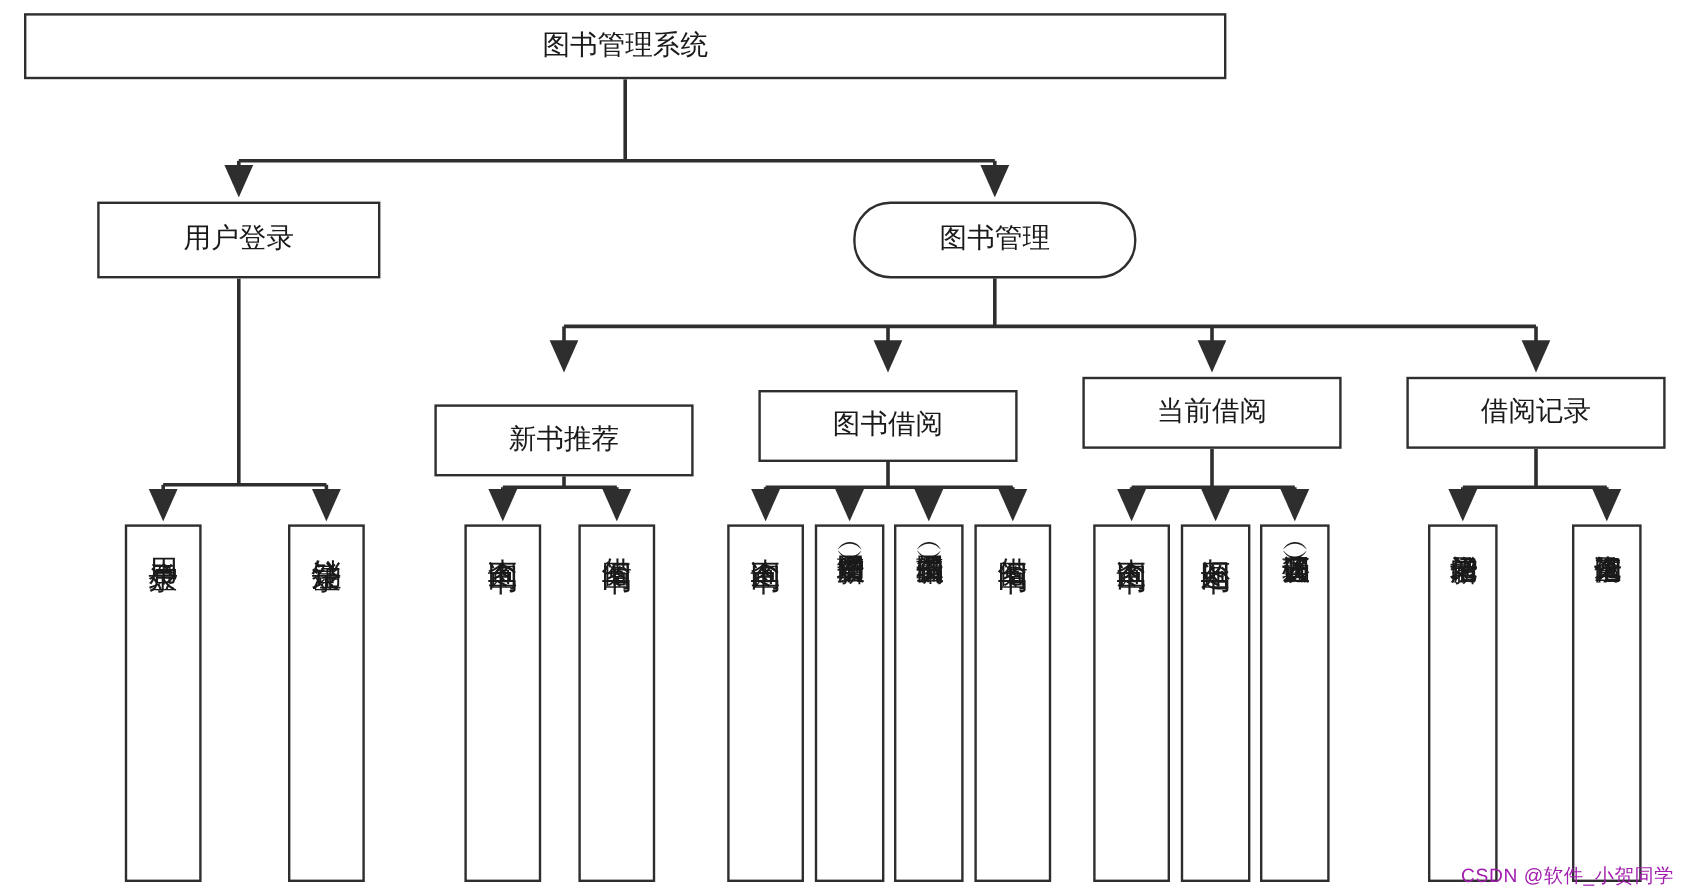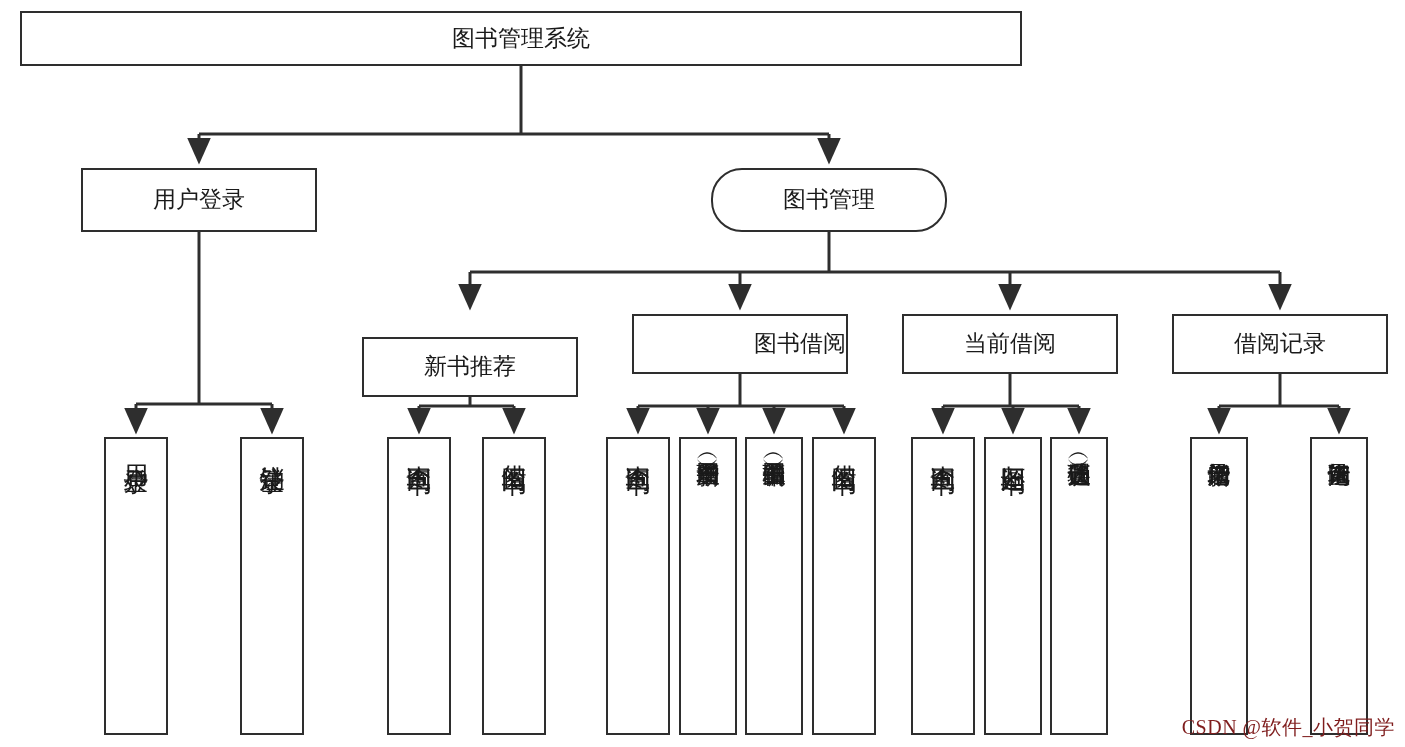--- a/index.html
+++ b/index.html
@@ -62,26 +62,26 @@
     white-space: nowrap;
   }
   .node.leaf.small .lbl {
     font-size: 23px;
     letter-spacing: 0px;
   }
   #watermark {
     position: absolute;
     right: 10px;
     bottom: 6px;
-    font-size: 20px;
-    color: #7f1d1d;
+    font-size: 16px;
+    color: #a21caf;
     letter-spacing: 0.5px;
     z-index: 5;
     white-space: nowrap;
-    font-family: Liberation Serif, serif;
+    font-family: Liberation Sans, sans-serif;
   }
 </style>
 </head>
 <body>
 
 <div id="stage">
 
   <svg id="edges" viewBox="0 0 1405 747" xmlns="http://www.w3.org/2000/svg">
     <defs>
       <marker id="arrow" markerWidth="9" markerHeight="9" refX="7.5" refY="4" orient="auto" markerUnits="strokeWidth">
@@ -139,21 +139,21 @@
   <div class="node horiz" style="left:81px; top:168px; width:236px; height:64px;">
     <span class="lbl">用户登录</span>
   </div>
   <div class="node horiz" style="left:711px; top:168px; width:236px; height:64px;border-radius:31px;">
     <span class="lbl">图书管理</span>
   </div>
 
   <div class="node horiz" style="left:362px; top:314px; width:216px; height:60px;margin-top:23px;">
     <span class="lbl">新书推荐</span>
   </div>
-  <div class="node horiz" style="left:632px; top:314px; width:216px; height:60px;justify-content:flex-end;">
+  <div class="node horiz" style="left:632px; top:325px; width:216px; height:60px;">
     <span class="lbl">图书借阅</span>
   </div>
   <div class="node horiz" style="left:1172px; top:314px; width:216px; height:60px;">
     <span class="lbl">借阅记录</span>
   </div>
   <div class="node horiz" style="left:902px; top:314px; width:216px; height:60px;">
     <span class="lbl">当前借阅</span>
   </div>
 
   <div class="node leaf" style="left:104px; top:437px; width:64px; height:298px;">

